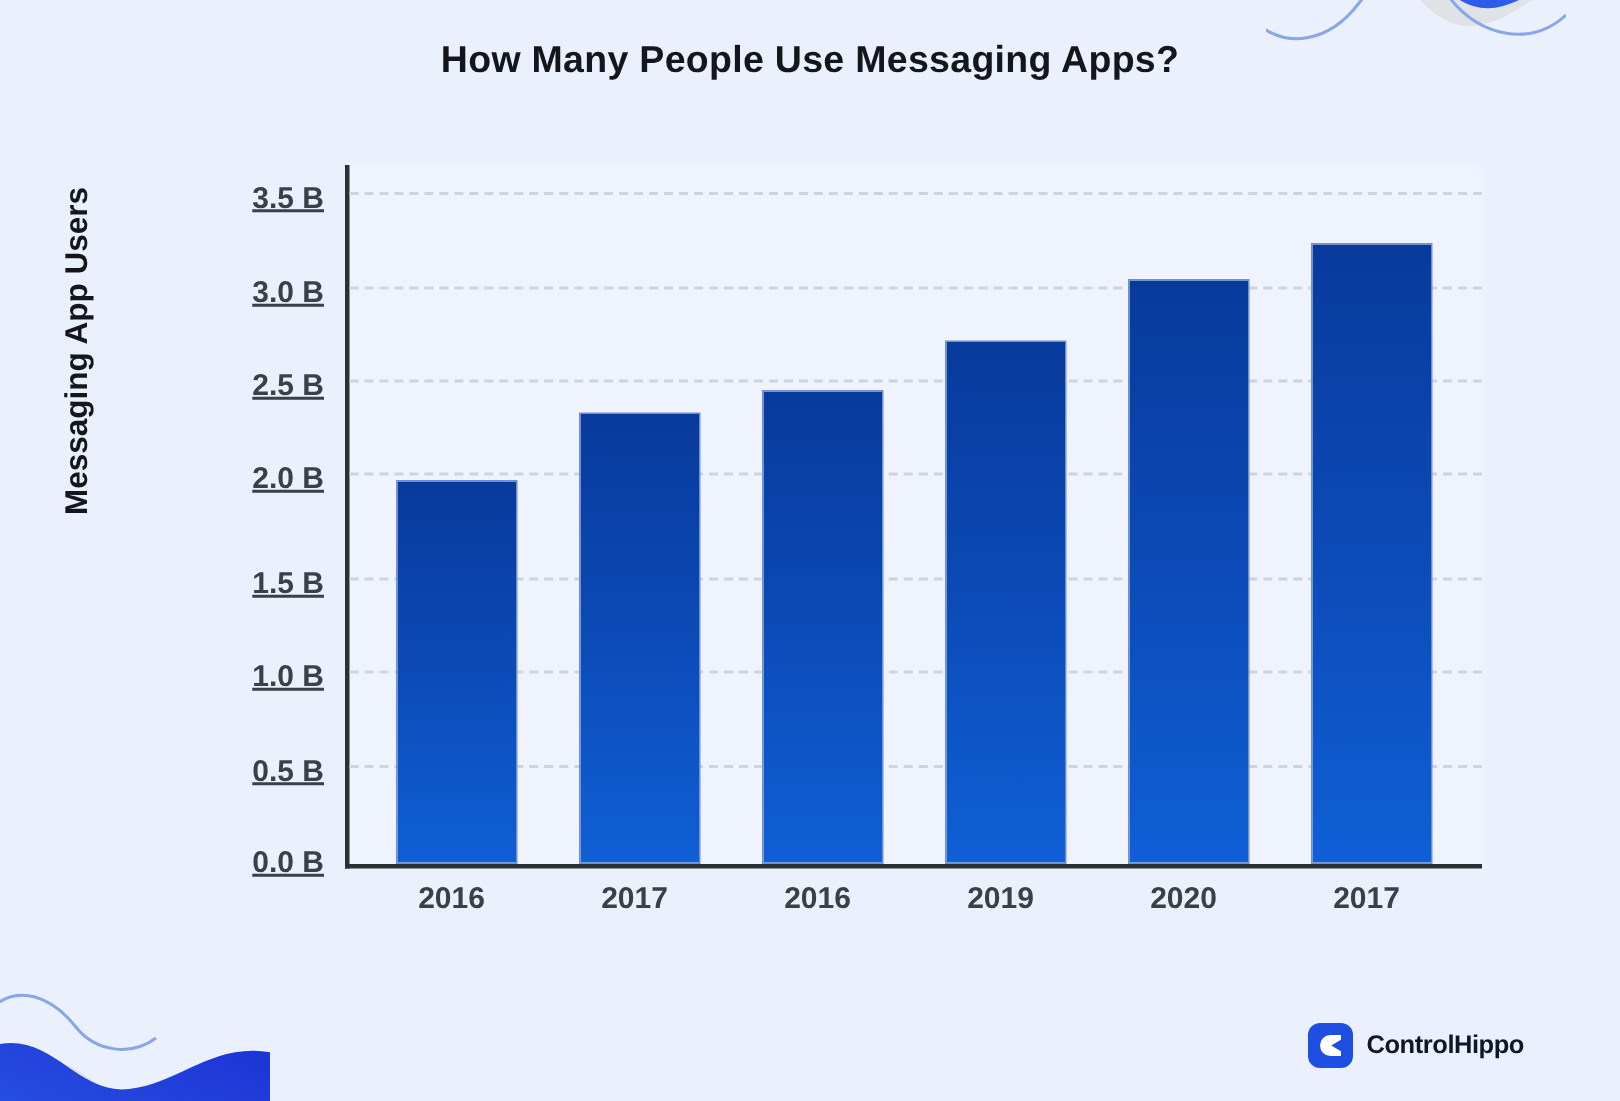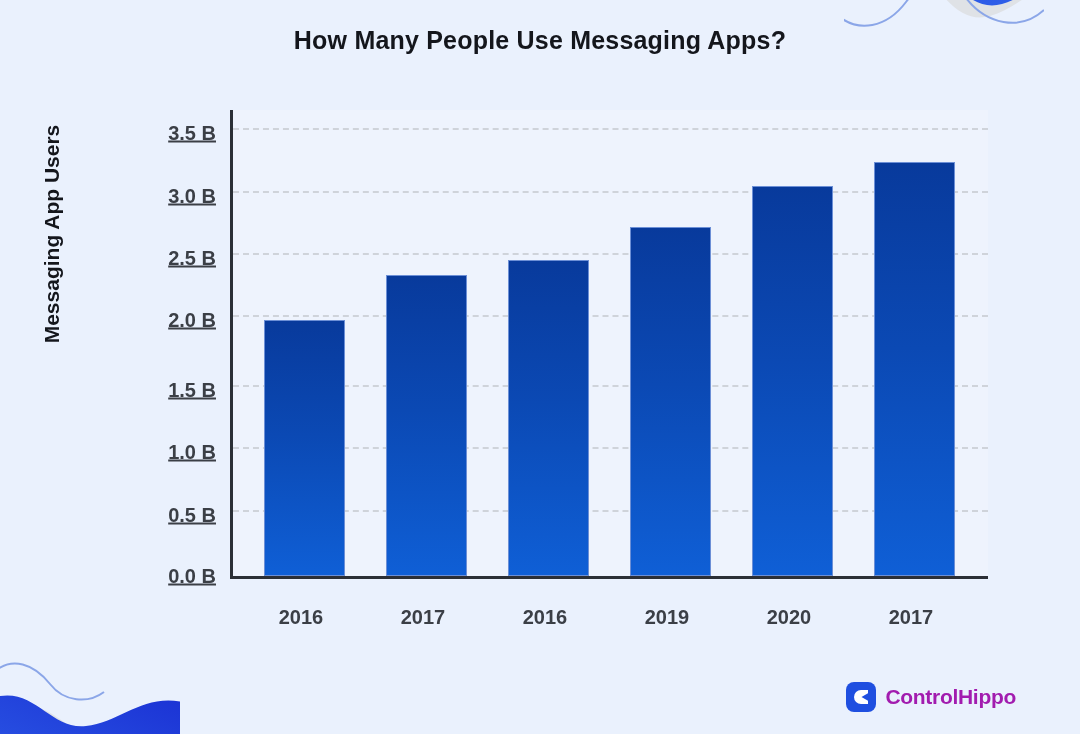--- a/index.html
+++ b/index.html
@@ -124,21 +124,20 @@
 
   
   .xtick {
     position: absolute;
     top: 588px;
     width: 122px;
     text-align: center;
     font-size: 20px;
     font-weight: bold;
     color: #3b3f46;
-    margin-top: 18px;
   }
 
   #xlabel {
     position: absolute;
     top: 642px;
     left: 230px;
     width: 755px;
     text-align: center;
     font-size: 21px;
     font-weight: bold;
@@ -169,23 +168,23 @@
   #logo-mark {
     width: 30px;
     height: 30px;
     border-radius: 8px;
     background: #1f4fe0;
     display: flex;
     align-items: center;
     justify-content: center;
   }
   #logo-text {
-    font-size: 21px;
-    font-weight: bold;
-    color: #a21caf;
+    font-size: 17px;
+    font-weight: bold;
+    color: #0f172a;
     letter-spacing: -0.3px;
   }
 </style>
 </head>
 <body>
 
 <div id="stage">
 
   <div class="blob-layer blob-tr">
     <svg viewBox="0 0 230 150" xmlns="http://www.w3.org/2000/svg">

